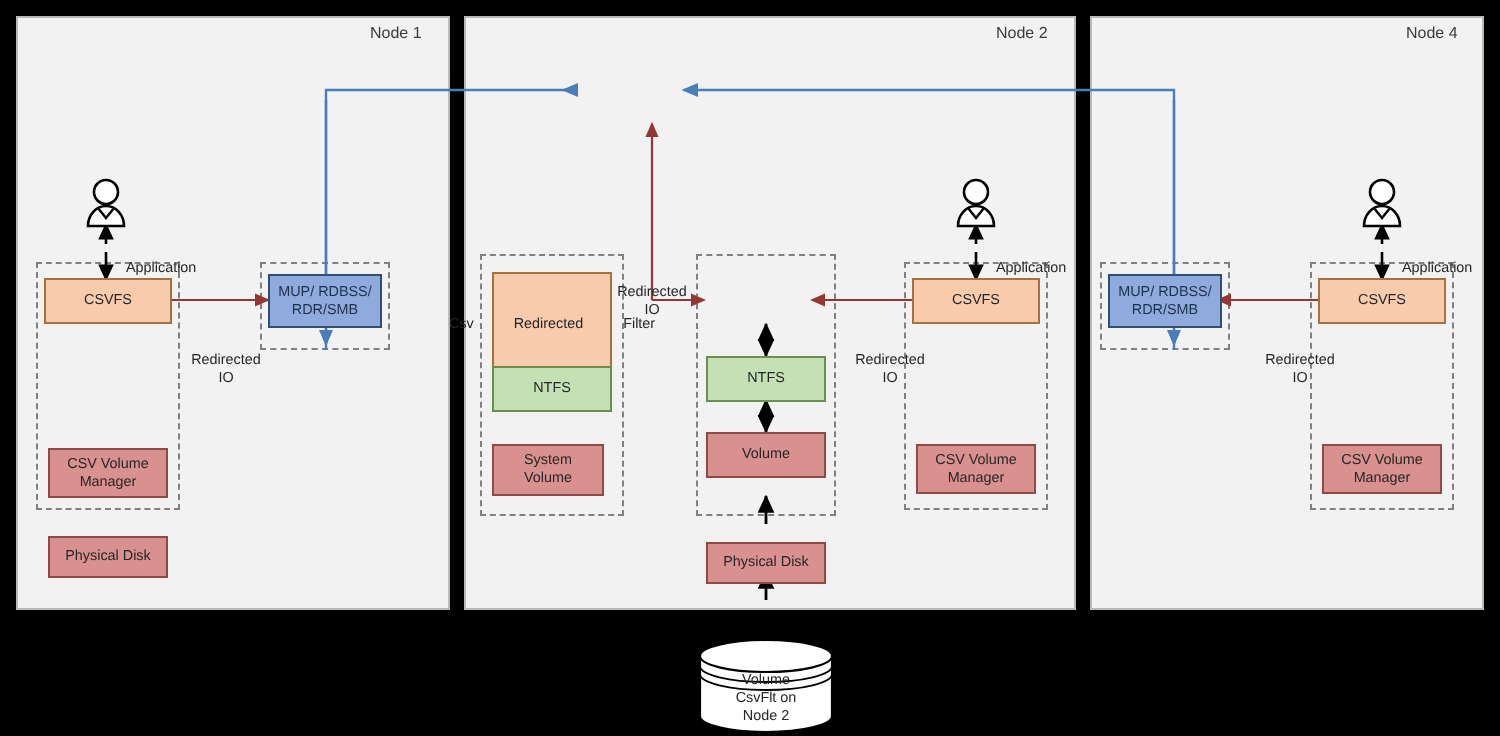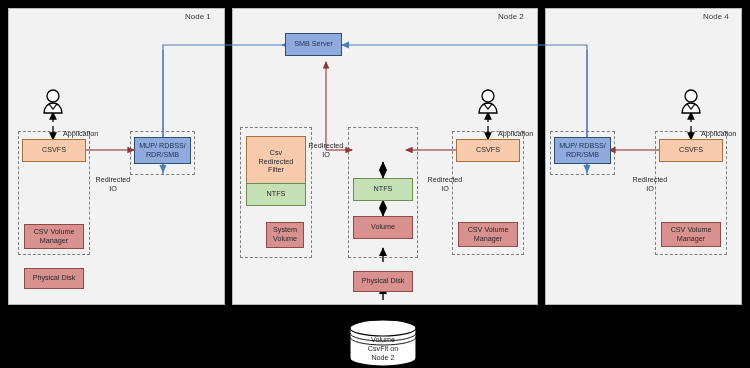--- a/index.html
+++ b/index.html
@@ -150,33 +150,32 @@
   <div class="lbl" style="left:93px;top:140px;width:40px;">
     <span>Redirected</span><br>
     <span>IO</span>
   </div>
   <div class="box rose" style="left:24px;top:224px;width:60px;height:25px;flex-direction:column;">
     <span>CSV Volume</span>
     <span>Manager</span>
   </div>
   <div class="box rose" style="left:24px;top:268px;width:60px;height:21px;">Physical Disk</div>
 
-  <div class="box blue" style="left:285px;top:33px;width:57px;height:23px;">SMB Server</div>
   <div class="lbl" style="left:306px;top:106px;width:40px;">
     <span>Redirected</span><br>
     <span>IO</span>
   </div>
 
-  <div class="box peach" style="left:246px;top:136px;width:60px;height:52px;flex-direction:column;">
+  <div class="box peach" style="left:246px;top:136px;width:60px;height:52px;flex-direction:row;gap:20px;">
     <span>Csv</span>
     <span>Redirected</span>
     <span>Filter</span>
   </div>
   <div class="box green" style="left:246px;top:183px;width:60px;height:23px;">NTFS</div>
-  <div class="box rose" style="left:246px;top:222px;width:38px;height:26px;flex-direction:column;margin-left:20px;">
+  <div class="box rose" style="left:246px;top:222px;width:56px;height:26px;flex-direction:column;">
     <span>System</span>
     <span>Volume</span>
   </div>
 
   <div class="box green" style="left:353px;top:178px;width:60px;height:23px;">NTFS</div>
   <div class="box rose" style="left:353px;top:216px;width:60px;height:23px;">Volume</div>
   <div class="lbl" style="left:374px;top:249px;">IO</div>
   <div class="box rose" style="left:353px;top:271px;width:60px;height:21px;">Physical Disk</div>
 
   <div class="lbl" style="left:498px;top:94px;">Application</div>

